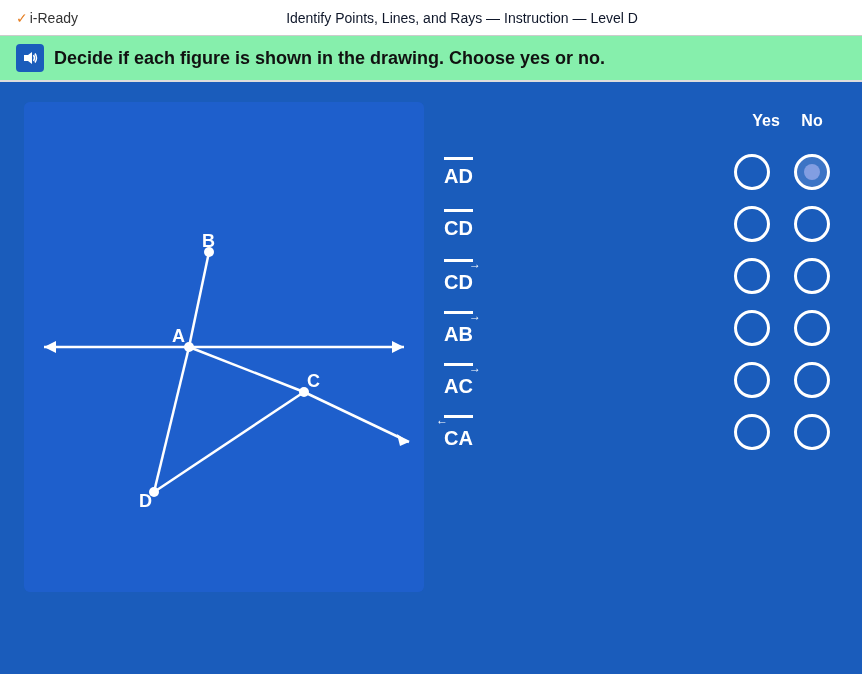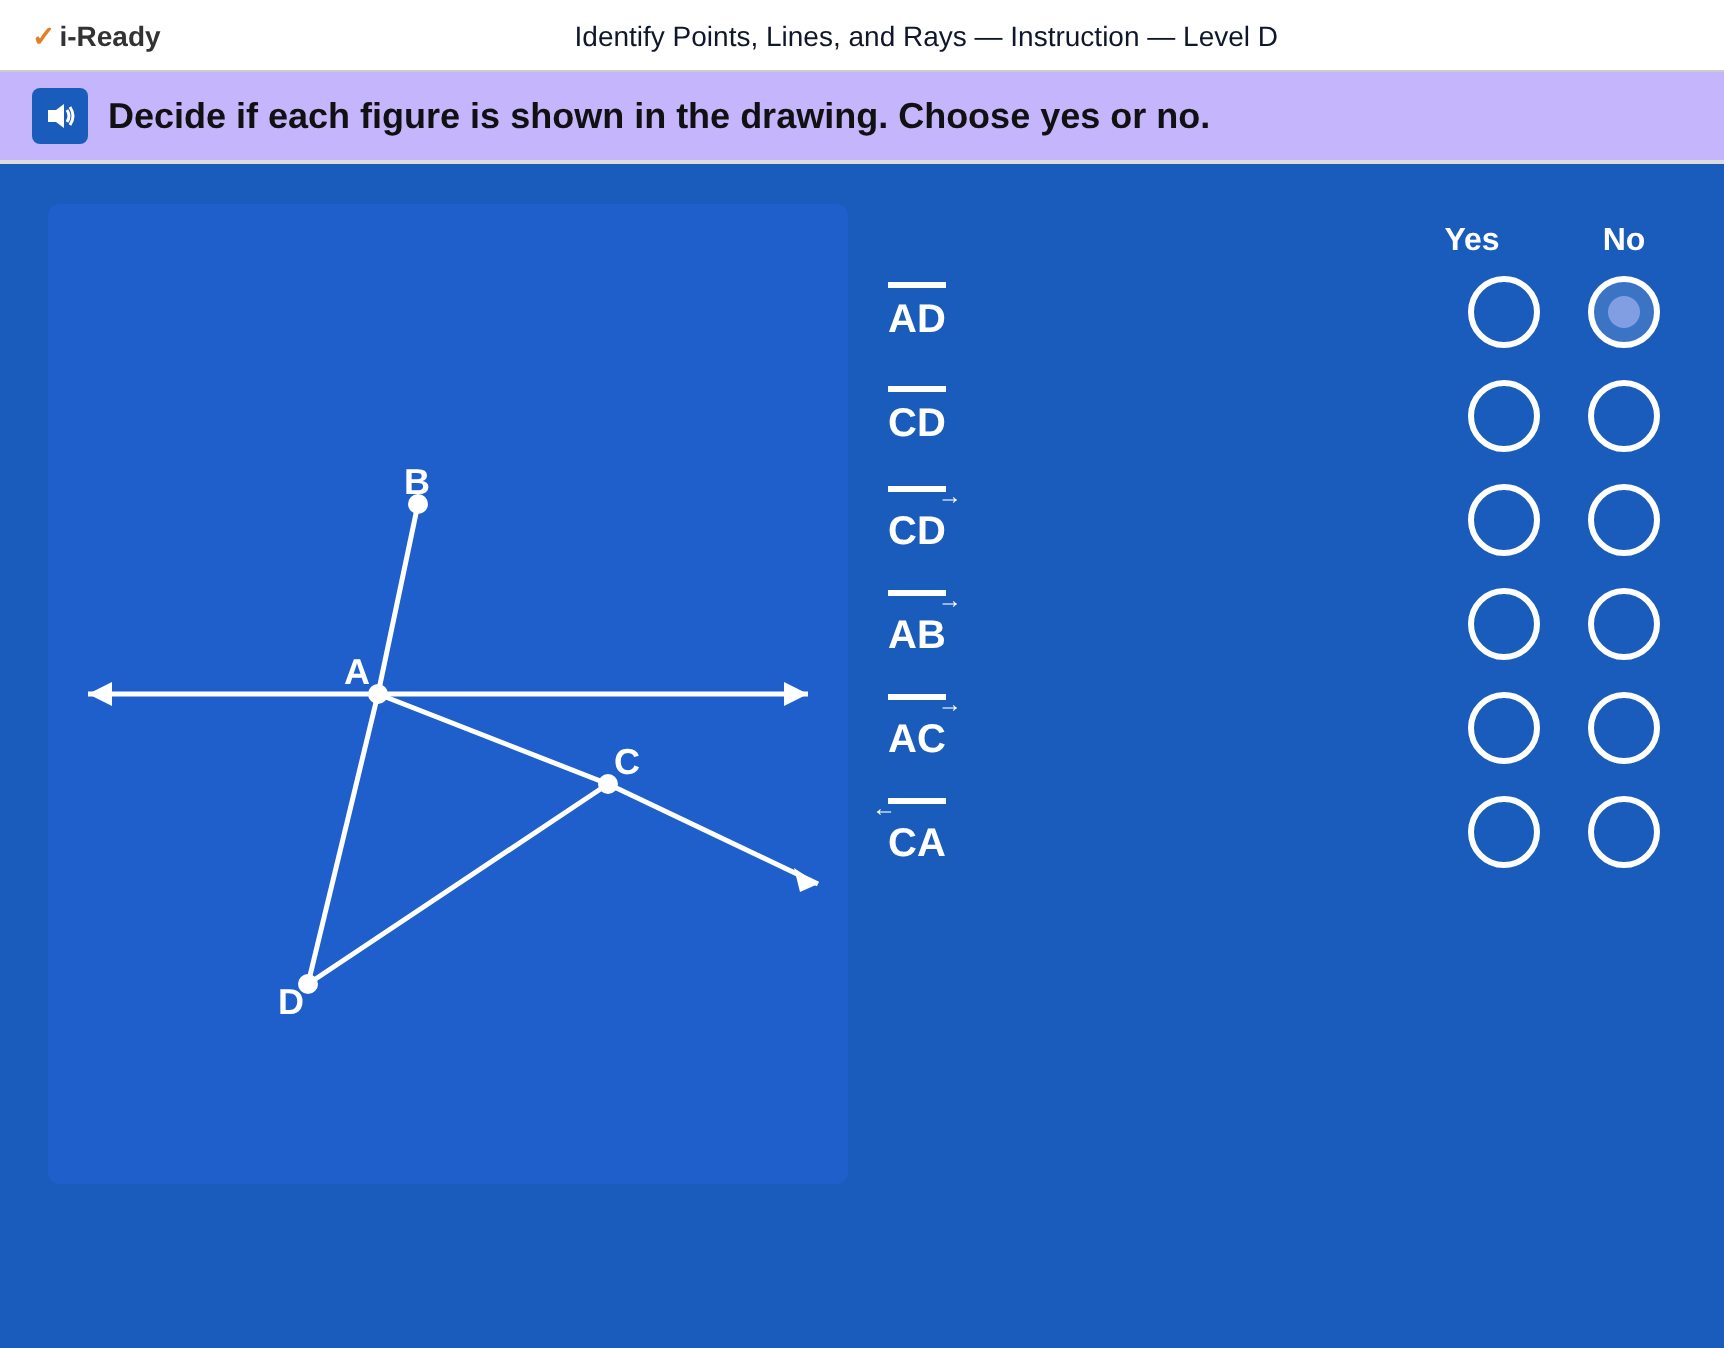--- a/index.html
+++ b/index.html
@@ -15,37 +15,37 @@
     .top-bar {
       display: flex;
       align-items: center;
       background: white;
       height: 36px;
       padding: 0 16px;
       border-bottom: 1px solid #ccc;
     }
     .logo-text {
       font-size: 14px;
-      font-weight: bold;
+      font-weight: normal;
       color: #333;
     }
     .logo-check {
       color: #e67e22;
       margin-right: 2px;
     }
     .top-title {
       flex: 1;
       text-align: center;
       font-size: 14px;
       color: #0f172a;
     }
 
     
     .instruction-bar {
-      background: #c4b5fd;
+      background: #86efac;
       padding: 8px 16px;
       display: flex;
       align-items: center;
       gap: 10px;
       border-bottom: 2px solid #ddd;
     }
     .speaker-icon {
       width: 28px;
       height: 28px;
       background: #1a5cbb;
@@ -93,23 +93,23 @@
       display: flex;
       flex-direction: column;
       padding-top: 10px;
     }
 
     
     .yn-header {
       display: flex;
       align-items: center;
       justify-content: space-between;
-      gap: 40px;
+      gap: 10px;
       padding-right: 8px;
-      margin-bottom: 8px;
+      margin-bottom: 24px;
     }
     .yn-label {
       font-size: 16px;
       font-weight: bold;
       color: white;
       width: 36px;
       text-align: center;
     }
 
     

